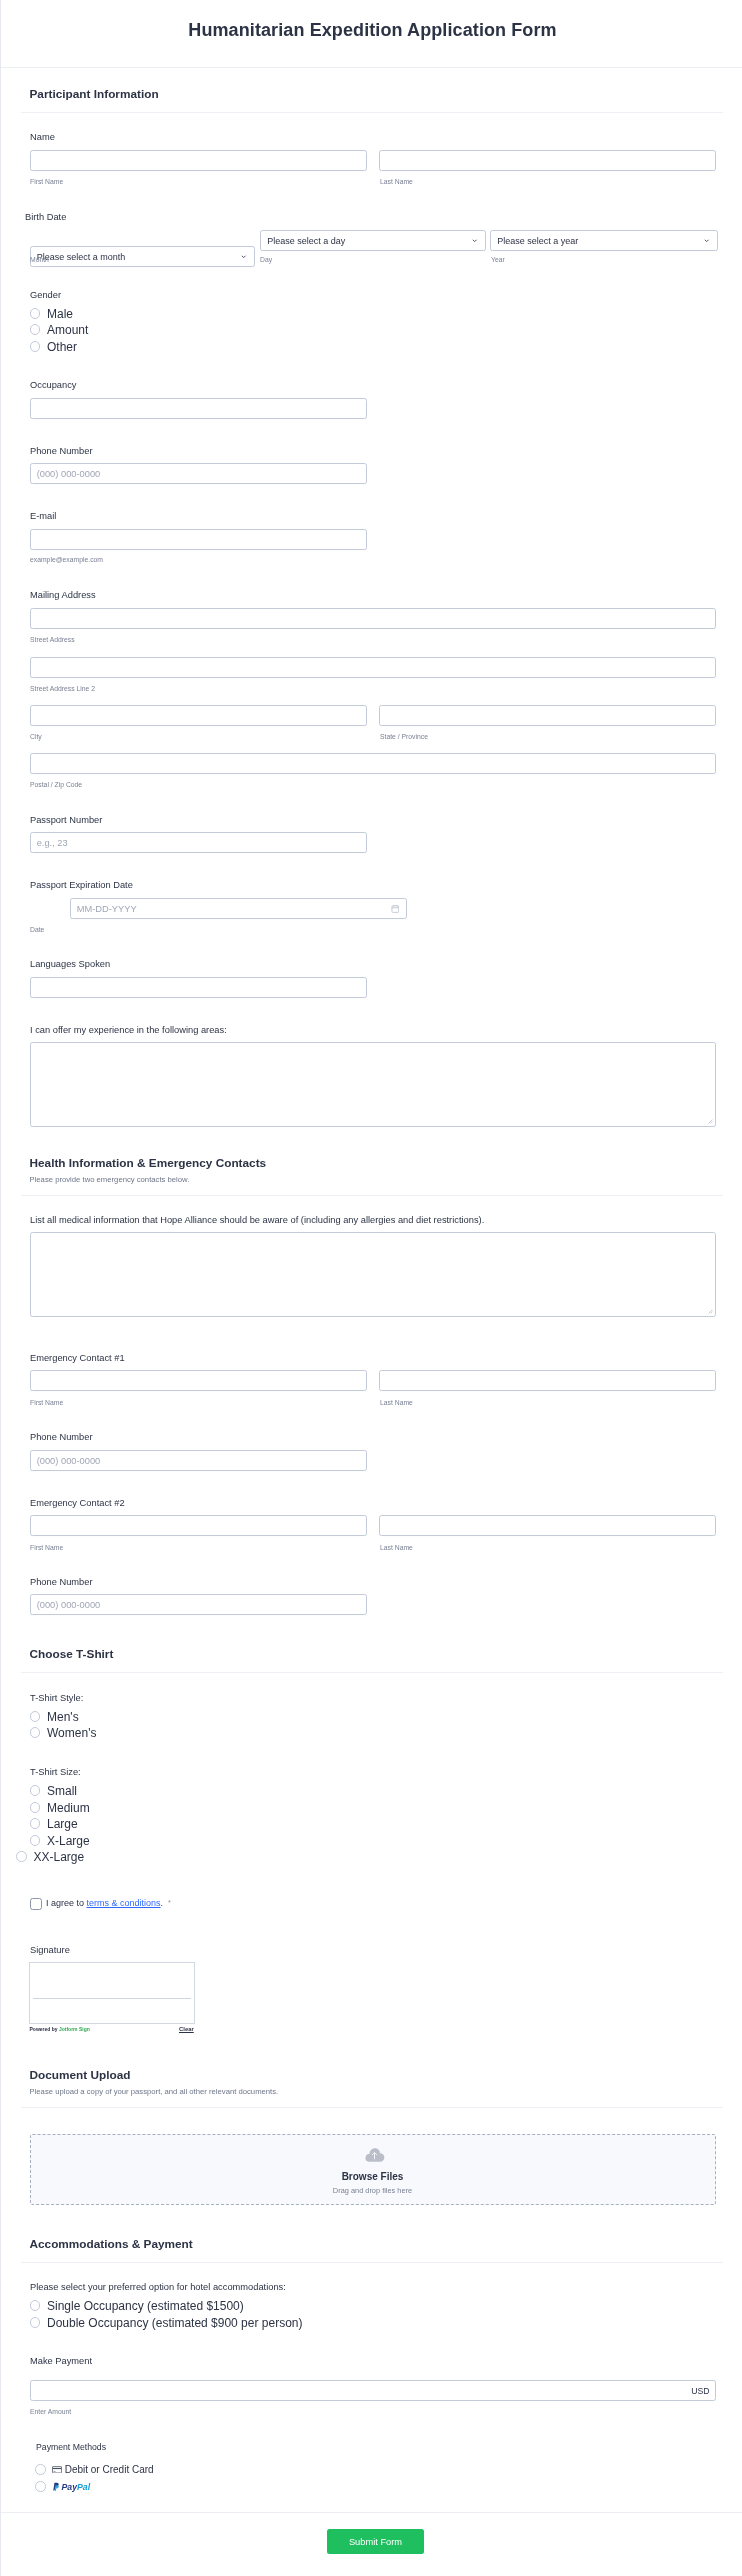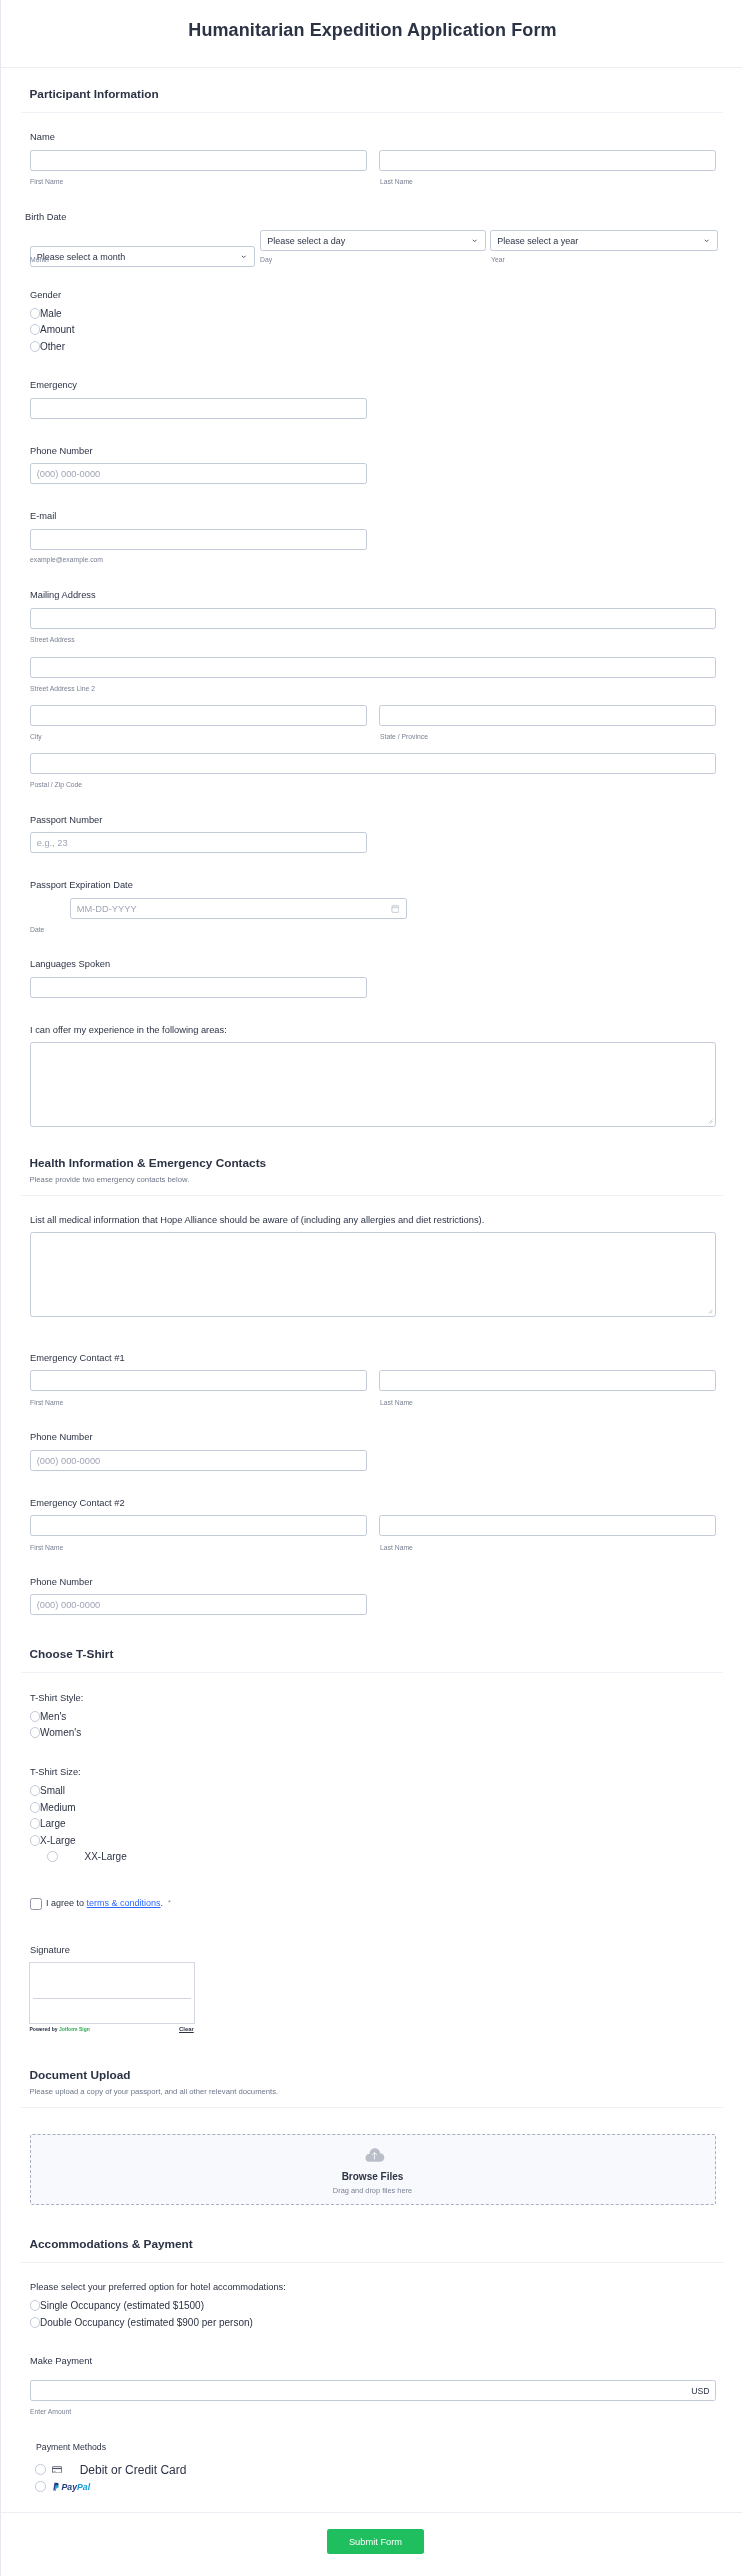--- a/index.html
+++ b/index.html
@@ -13,21 +13,21 @@
   .sec-div { left: 20.4px; width: 702px; height: 0.6px; background: #eef0f5; }
   .label { font-size: 9.3px; color: #2c3345; }
   .sublabel { font-size: 6.8px; color: #7a8194; }
   .input { border: 0.6px solid #c3cad8; border-radius: 2.5px; background: #fff; height: 21px; font-size: 9.3px; color: #a0a6b6; padding-left: 6.2px; display: flex; align-items: center; box-shadow: 0 0.6px 0 rgba(0,0,0,0.02); }
   .select { color: #2c3345; justify-content: space-between; padding-right: 6.2px; font-size: 9px; }
   .chev { width: 7.4px; height: 7.4px; display: inline-block; }
   .textarea { border: 0.6px solid #c3cad8; border-radius: 2.5px; background: #fff; }
   .resize { position: absolute; right: 1.9px; bottom: 1.9px; width: 5px; height: 5px; }
   .radio-row { display: flex; align-items: center; height: 11px; }
   .radio { width: 10.5px; height: 10.5px; border: 0.6px solid #c3cad8; border-radius: 50%; background: #fff; flex: none; }
-  .radio-label { margin-left: 0; font-size: 10px; color: #2c3345; }
+  .radio-label { margin-left: 7px; font-size: 12px; color: #2c3345; }
   .checkbox { width: 11.8px; height: 11.8px; border: 0.6px solid #8f96a8; border-radius: 2.5px; background: #fff; }
   .link { color: #2e69ff; text-decoration: underline; }
   .sig-box { border: 0.6px solid #d3d8e3; background: #fff; }
   .upload { border: 0.6px dashed #a8afc0; border-radius: 2.5px; background: #f8f9fc; }
   .submit { background: #1fbe5f; color: #fff; border-radius: 2.5px; font-size: 9.3px; display: flex; align-items: center; justify-content: center; border: none; }
   .pp-b { color: #253b80; font-weight: bold; font-style: italic; font-size: 8.7px; }
   .pp-l { color: #179bd7; font-weight: bold; font-style: italic; font-size: 8.7px; }
 </style>
 </head>
 <body>
@@ -74,21 +74,21 @@
 </div>
 <div class="abs radio-row" style="left:28.5px;top:324px;">
   <span class="radio"></span>
   <span class="radio-label">Amount</span>
 </div>
 <div class="abs radio-row" style="left:28.5px;top:341px;">
   <span class="radio"></span>
   <span class="radio-label">Other</span>
 </div>
 
-<div class="abs label" style="left:29px;top:380px;">Emergency</div>
+<div class="abs label" style="left:29px;top:380px;">Occupancy</div>
 <div class="abs input" style="left:28.5px;top:398px;width:337px;"></div>
 
 <div class="abs label" style="left:29px;top:446px;">Phone Number</div>
 <div class="abs input" style="left:28.5px;top:463px;width:337px;">
   <span>(000) 000-0000</span>
 </div>
 
 <div class="abs label" style="left:29px;top:511px;">E-mail</div>
 <div class="abs input" style="left:28.5px;top:529px;width:337px;"></div>
 <div class="abs sublabel" style="left:29px;top:556px;">example@example.com</div>
@@ -188,21 +188,21 @@
   <span class="radio-label">Medium</span>
 </div>
 <div class="abs radio-row" style="left:28.5px;top:1818px;">
   <span class="radio"></span>
   <span class="radio-label">Large</span>
 </div>
 <div class="abs radio-row" style="left:28.5px;top:1835px;">
   <span class="radio"></span>
   <span class="radio-label">X-Large</span>
 </div>
-<div class="abs radio-row" style="left:46px;top:1851px;gap:27px;">
+<div class="abs radio-row" style="left:15px;top:1851px;">
   <span class="radio"></span>
   <span class="radio-label">XX-Large</span>
 </div>
 
 <div class="abs checkbox" style="left:29px;top:1898px;"></div>
 <div class="abs" style="left:45px;top:1898px;font-size:9px;color:#2c3345;">
   <span>I agree to </span><span class="link">terms &amp; conditions</span><span>.</span>
   <span style="color:#8a90a0;font-size:7.4px;vertical-align:top;margin-left:2.5px;">*</span>
 </div>
 
@@ -247,21 +247,21 @@
 <div class="abs sublabel" style="left:29px;top:2408px;">Enter Amount</div>
 
 <div class="abs" style="left:35px;top:2442px;font-size:8.7px;color:#2c3345;">Payment Methods</div>
 <div class="abs radio-row" style="left:34px;top:2464px;">
   <span class="radio"></span>
   <svg style="margin-left:6.2px;" width="10" height="7.4" viewBox="0 0 16 12">
       <rect x="0.7" y="0.7" width="14.6" height="10.6" rx="1" fill="none" stroke="#4a5165" stroke-width="1.2"></rect>
       <rect x="0.7" y="3" width="14.6" height="2" fill="#4a5165"></rect>
       <rect x="2.5" y="8" width="3" height="1" fill="#4a5165"></rect>
     </svg>
-  <span style="margin-left:18px;font-size:12px;color:#2c3345;">Debit or Credit Card</span>
+  <span style="margin-left:3px;font-size:10px;color:#2c3345;">Debit or Credit Card</span>
 </div>
 <div class="abs radio-row" style="left:34px;top:2481px;">
   <span class="radio"></span>
   <svg style="margin-left:6.2px;" width="7.4" height="9.3" viewBox="0 0 12 15">
       <path d="M2 14 L4 1 L8 1 C11 1 11.5 4 10 6 C9 7.5 7 7.5 5.5 7.5 L4.7 12.5 Z" fill="#253b80"></path>
       <path d="M4 14.5 L5.5 5 L8.5 5 C11 5 11.5 7.5 10.5 9 C9.5 10.5 8 10.5 6.8 10.5 L6.2 14.5 Z" fill="#179bd7" opacity="0.85"></path>
     </svg>
   <span style="margin-left:2.5px;"><span class="pp-b">Pay</span><span class="pp-l">Pal</span></span>
 </div>
 

